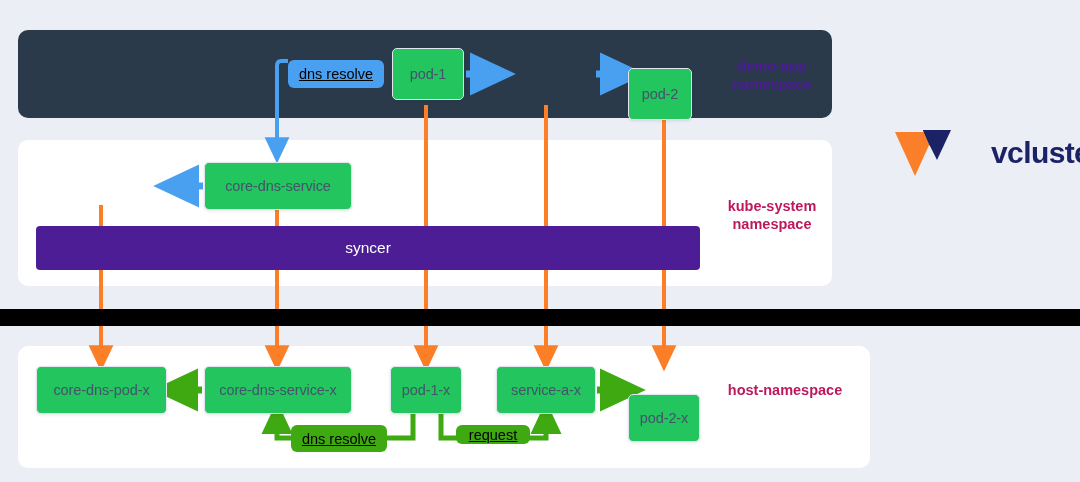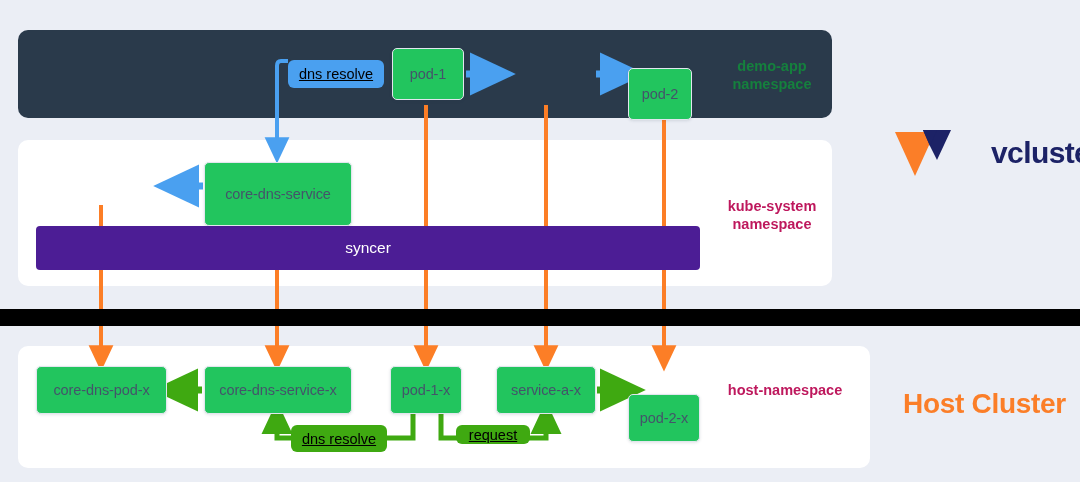--- a/index.html
+++ b/index.html
@@ -68,21 +68,21 @@
   
   .caption {
     position: absolute;
     text-align: center;
     line-height: 1.25;
     white-space: pre-line;
     font-weight: 600;
     font-size: 14.5px;
     z-index: 6;
   }
-  .caption-light { color: #15803d; }
+  .caption-light { color: #4c1d95; }
   .caption-dark  { color: #be185d; }
 
   
   .syncer {
     position: absolute;
     background: #4c1d95;
     border-radius: 4px;
     display: flex;
     align-items: center;
     justify-content: center;
@@ -212,21 +212,21 @@
 
 
   <div class="node" style="left:628px; top:48px; width:64px; height:52px;margin-top:20px;">pod-2</div>
 
   <div class="panel panel-light" style="left:18px; top:140px; width:814px; height:146px;"></div>
 
   <div class="caption caption-dark" style="left:708px; top:197px; width:128px;">kube-system
 namespace</div>
 
 
-  <div class="node" style="left:204px; top:162px; width:148px; height:64px;">core-dns-service</div>
+  <div class="node" style="left:204px; top:162px; width:148px; height:48px;">core-dns-service</div>
 
   <div class="syncer" style="left:36px; top:226px; width:664px; height:44px;">syncer</div>
 
   <div class="divider-band" style="left:0px; top:309px; width:1080px; height:17px;"></div>
 
   <div class="panel panel-light" style="left:18px; top:346px; width:852px; height:122px;"></div>
 
   <div class="caption caption-dark" style="left:710px; top:381px; width:150px;">host-namespace</div>
 
   <div class="node" style="left:36px; top:366px; width:131px; height:48px;">core-dns-pod-x</div>
@@ -245,15 +245,14 @@
 
   <div class="logo" style="left:893px; top:128px;gap:32px;">
     <svg width="62" height="50" viewBox="0 0 62 50">
       <polygon points="2,4 28,4 42,4 22,48" fill="#FB7E28"></polygon>
       <polygon points="30,2 44,2 58,2 44,32 37,18" fill="#1C2266"></polygon>
       <polygon points="30,2 44,2 37,18" fill="#1C2266"></polygon>
     </svg>
     <span class="logo-text">vcluster</span>
   </div>
 
-  <div class="host-cluster-label" style="left:903px; top:388px;">Host Cluster</div>
 
 </div>
 
 </body></html>

